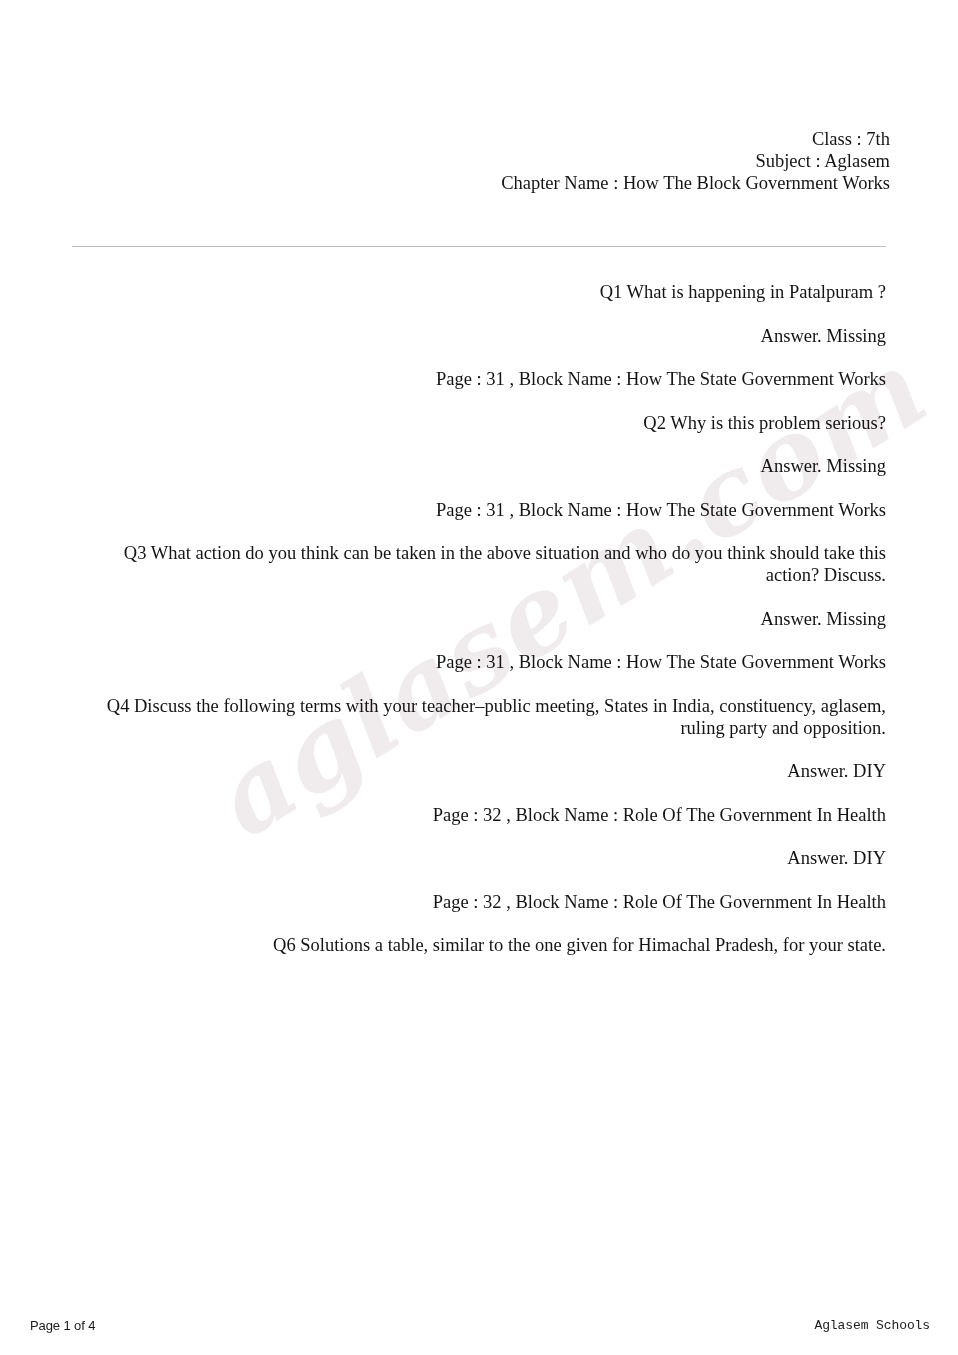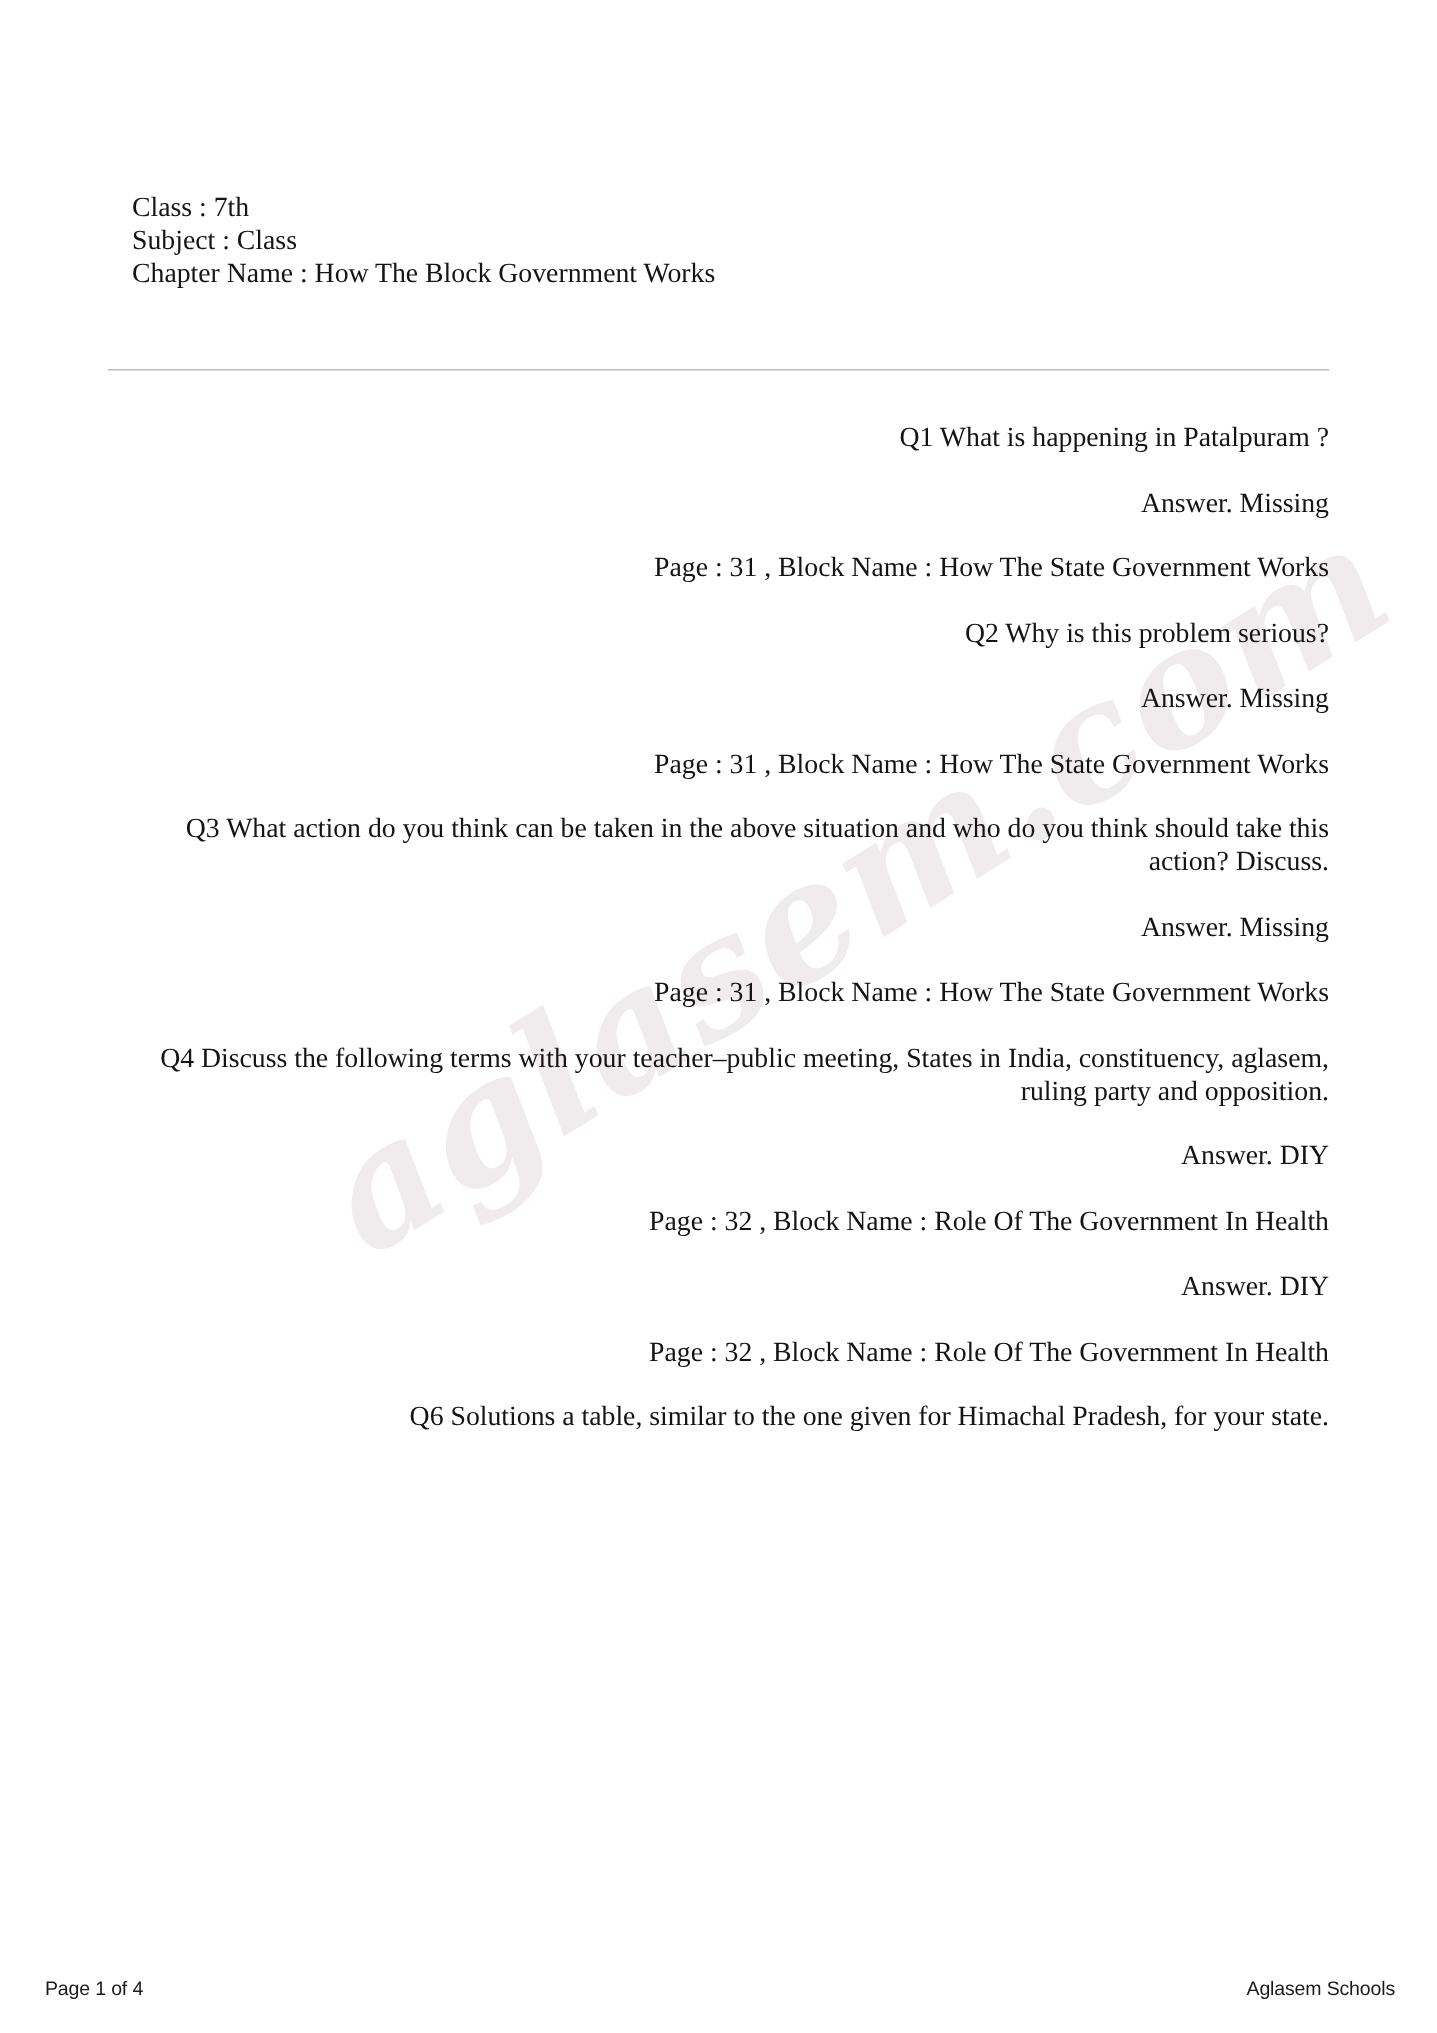--- a/index.html
+++ b/index.html
@@ -61,23 +61,23 @@
     user-select: none;
     pointer-events: none;
     z-index: 1;
     white-space: nowrap;
   }
 
   
   .title-block {
     position: absolute;
     top: 128px;
-    left: 88px;
+    left: 74px;
     width: 816px;
-    text-align: left;
+    text-align: right;
     font-size: 18.5px;
     line-height: 22px;
     color: #151515;
     z-index: 3;
   }
   .title-block .tline { display: block; white-space: nowrap; }
 
   
   .divider {
     position: absolute;
@@ -118,33 +118,33 @@
     display: flex;
     align-items: flex-end;
     justify-content: space-between;
     font-family: "Liberation Sans", "DejaVu Sans", sans-serif;
     font-size: 13px;
     letter-spacing: -0.1px;
     color: #1a1a1a;
     z-index: 5;
   }
   .doc-footer .ftr-left { white-space: nowrap; }
-  .doc-footer .ftr-right { white-space: nowrap; }
+  .doc-footer .ftr-right { white-space: nowrap; font-family: Liberation Mono, monospace; }
 </style>
 </head>
 <body>
 
 <div class="page">
 
   <div class="watermark">aglasem.com</div>
 
 
   <div class="title-block">
     <span class="tline">Class : 7th</span>
-    <span class="tline">Subject : Class</span>
+    <span class="tline">Subject : Aglasem</span>
     <span class="tline">Chapter Name : How The Block Government Works</span>
   </div>
 
   <div class="divider"></div>
 
   <div class="content" id="content-root">
       <p class="para q">Q1 What is happening in Patalpuram ?</p>
       <p class="para ans">Answer. Missing</p>
       <p class="para src">Page : 31 , Block Name : How The State Government Works</p>
       <p class="para q">Q2 Why is this problem serious?</p>

